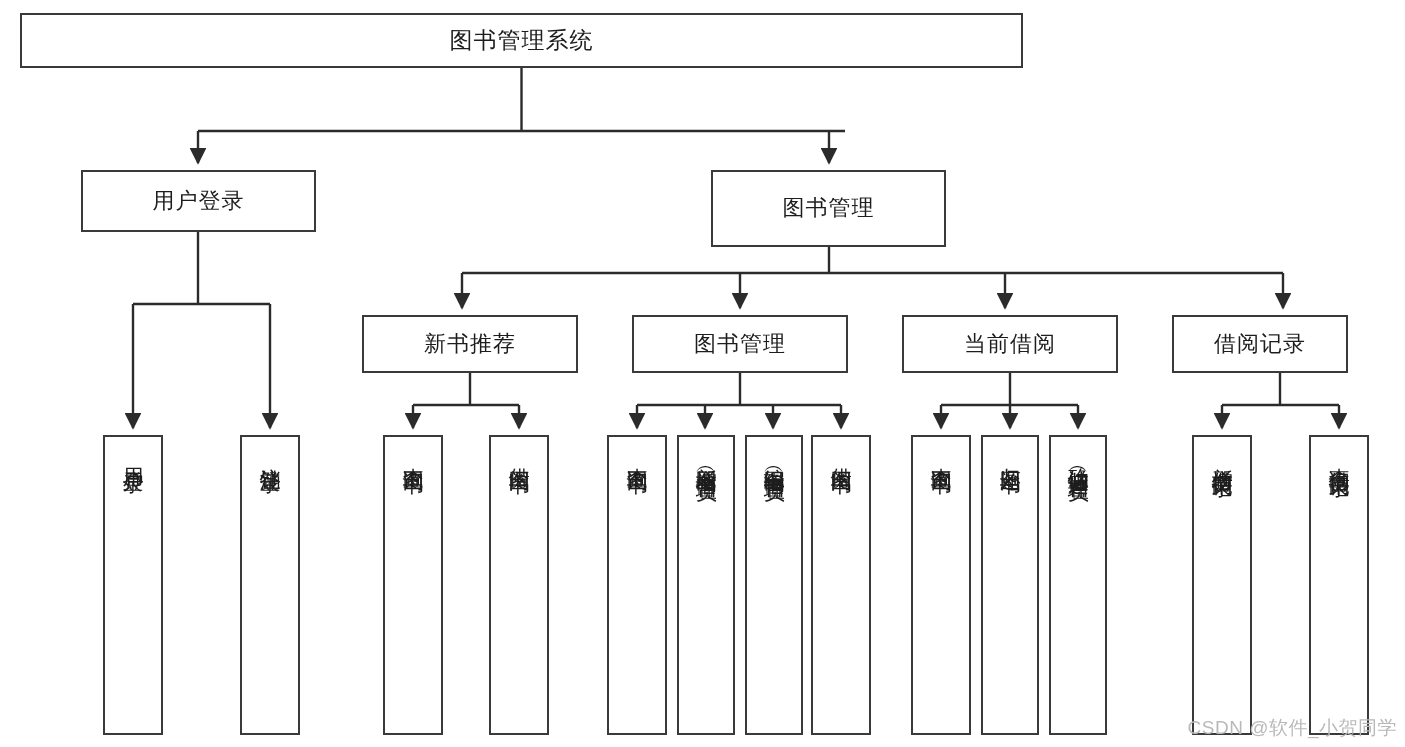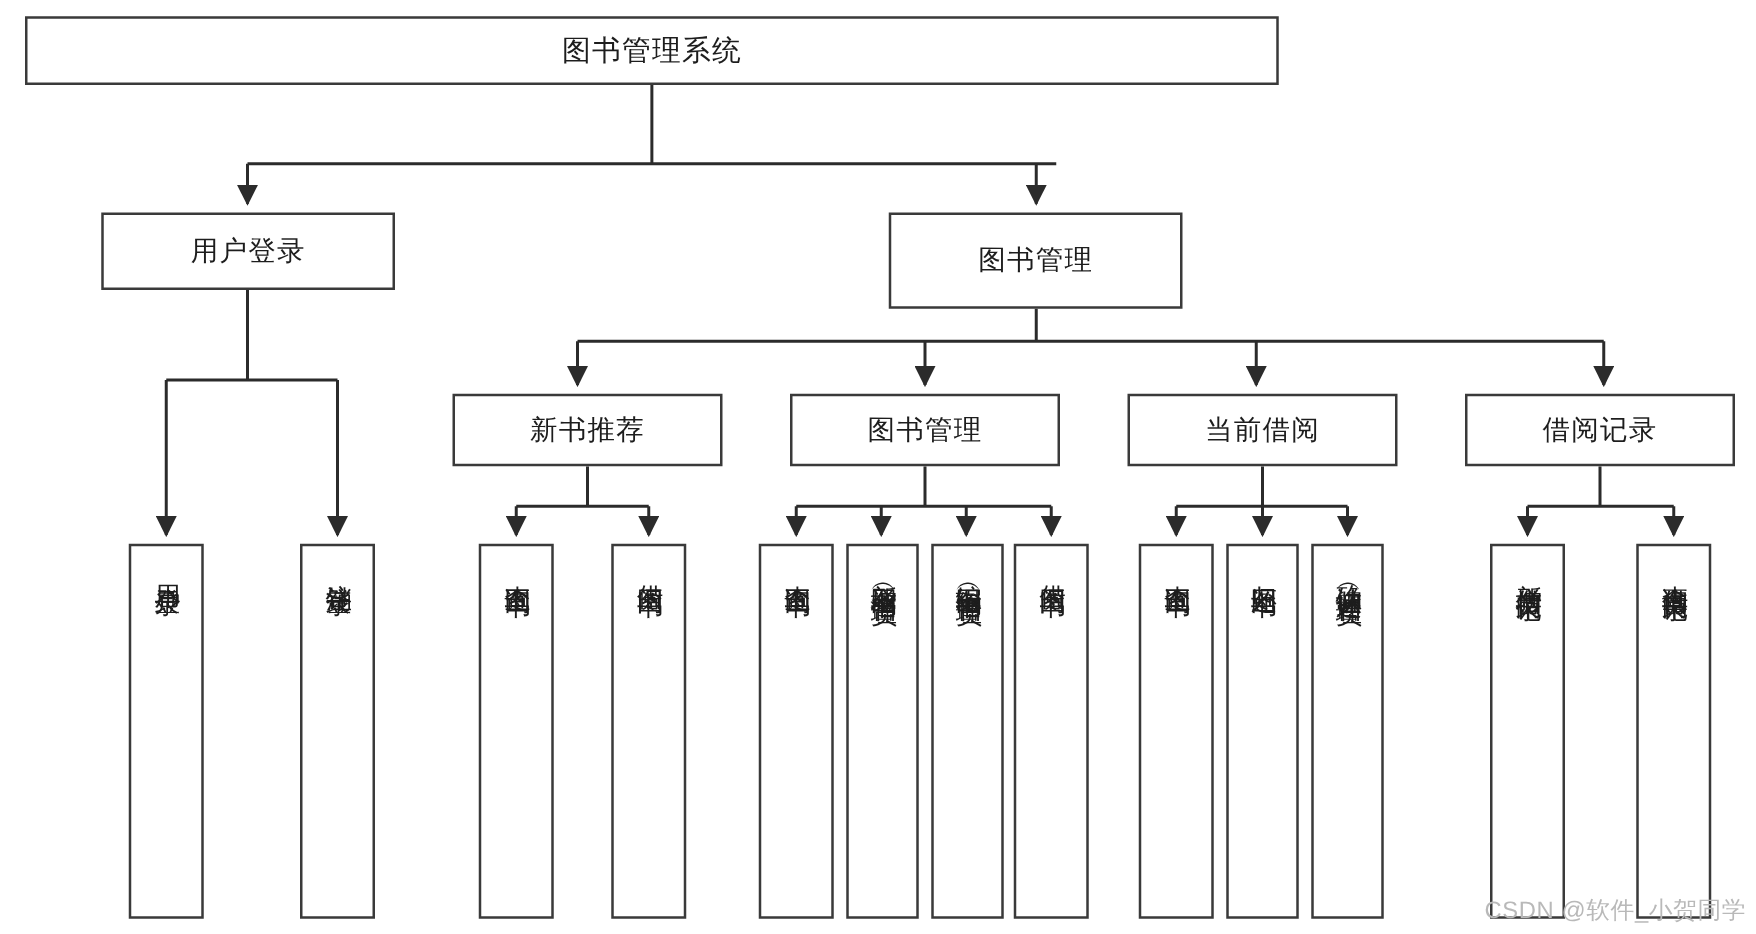--- a/index.html
+++ b/index.html
@@ -139,21 +139,21 @@
 
   <div class="node h" style="left:362px; top:315px; width:216px; height:58px;">
     <span>新书推荐</span>
   </div>
   <div class="node h" style="left:632px; top:315px; width:216px; height:58px;">
     <span>图书管理</span>
   </div>
   <div class="node h" style="left:902px; top:315px; width:216px; height:58px;">
     <span>当前借阅</span>
   </div>
-  <div class="node h" style="left:1172px; top:315px; width:216px; height:58px;">
+  <div class="node h" style="left:1172px; top:315px; width:176px; height:58px;">
     <span>借阅记录</span>
   </div>
 
   <div class="node leaf" style="left:103px; top:435px; width:60px; height:300px;">
     <span class="vtext">用户登录</span>
   </div>
   <div class="node leaf" style="left:240px; top:435px; width:60px; height:300px;">
     <span class="vtext">注销登录</span>
   </div>
 

